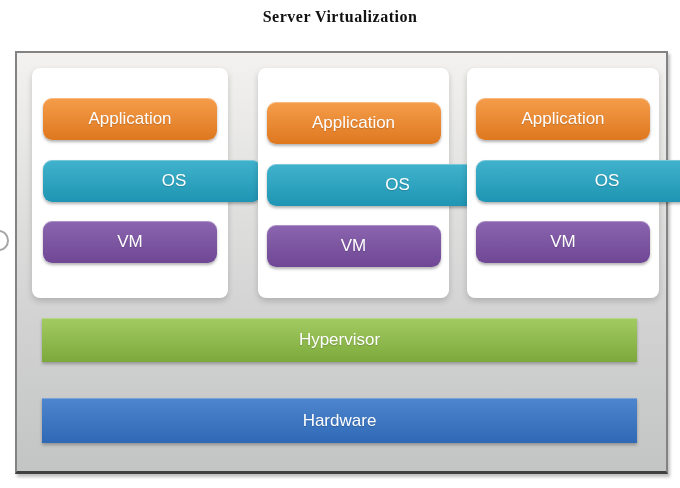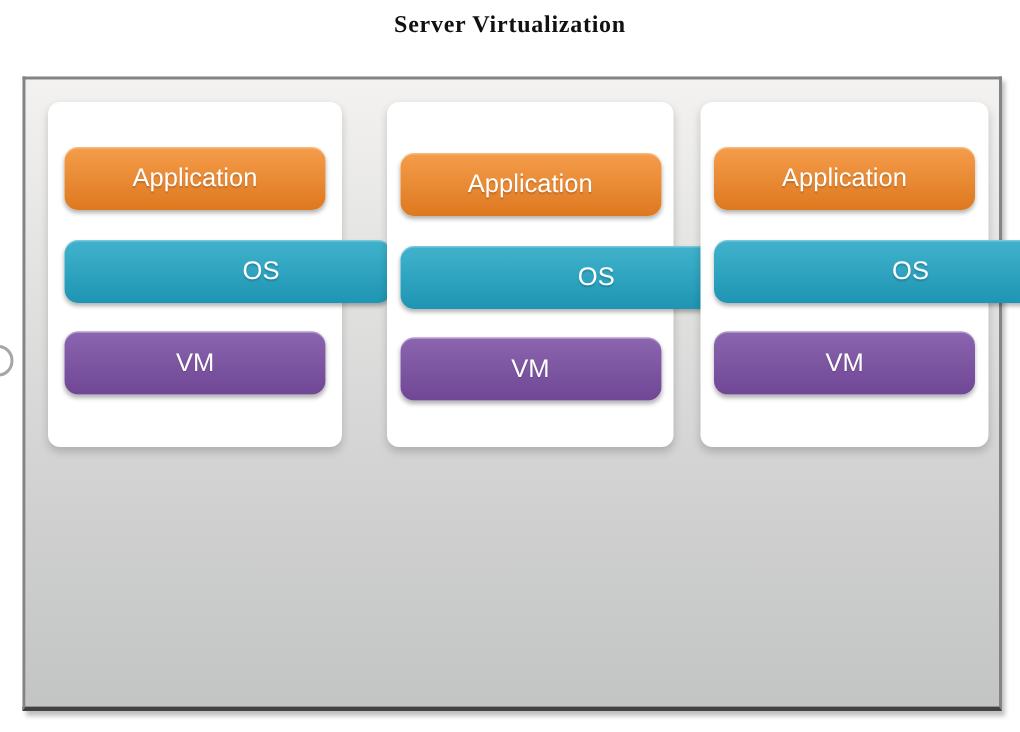--- a/index.html
+++ b/index.html
@@ -111,15 +111,17 @@
     <div class="btn btn-os row-2" style="--c1: #41B2CC; --c2: #1E95B3;">OS</div>
     <div class="btn btn-vm row-3" style="--c1: #8B65AF; --c2: #6F4795;">VM</div>
   </div>
 
   <div class="panel panel-3">
     <div class="btn btn-app row-1" style="--c1: #F59D4B; --c2: #DE781F;">Application</div>
     <div class="btn btn-os row-2" style="--c1: #41B2CC; --c2: #1E95B3;">OS</div>
     <div class="btn btn-vm row-3" style="--c1: #8B65AF; --c2: #6F4795;">VM</div>
   </div>
 
+  <div class="bar bar-hypervisor" style="--c1: #A3CB63; --c2: #7CA93B;">Hypervisor</div>
 
+  <div class="bar bar-hardware" style="--c1: #4E86CE; --c2: #2F68B5;">Hardware</div>
 
 </div>
 
 </body></html>

